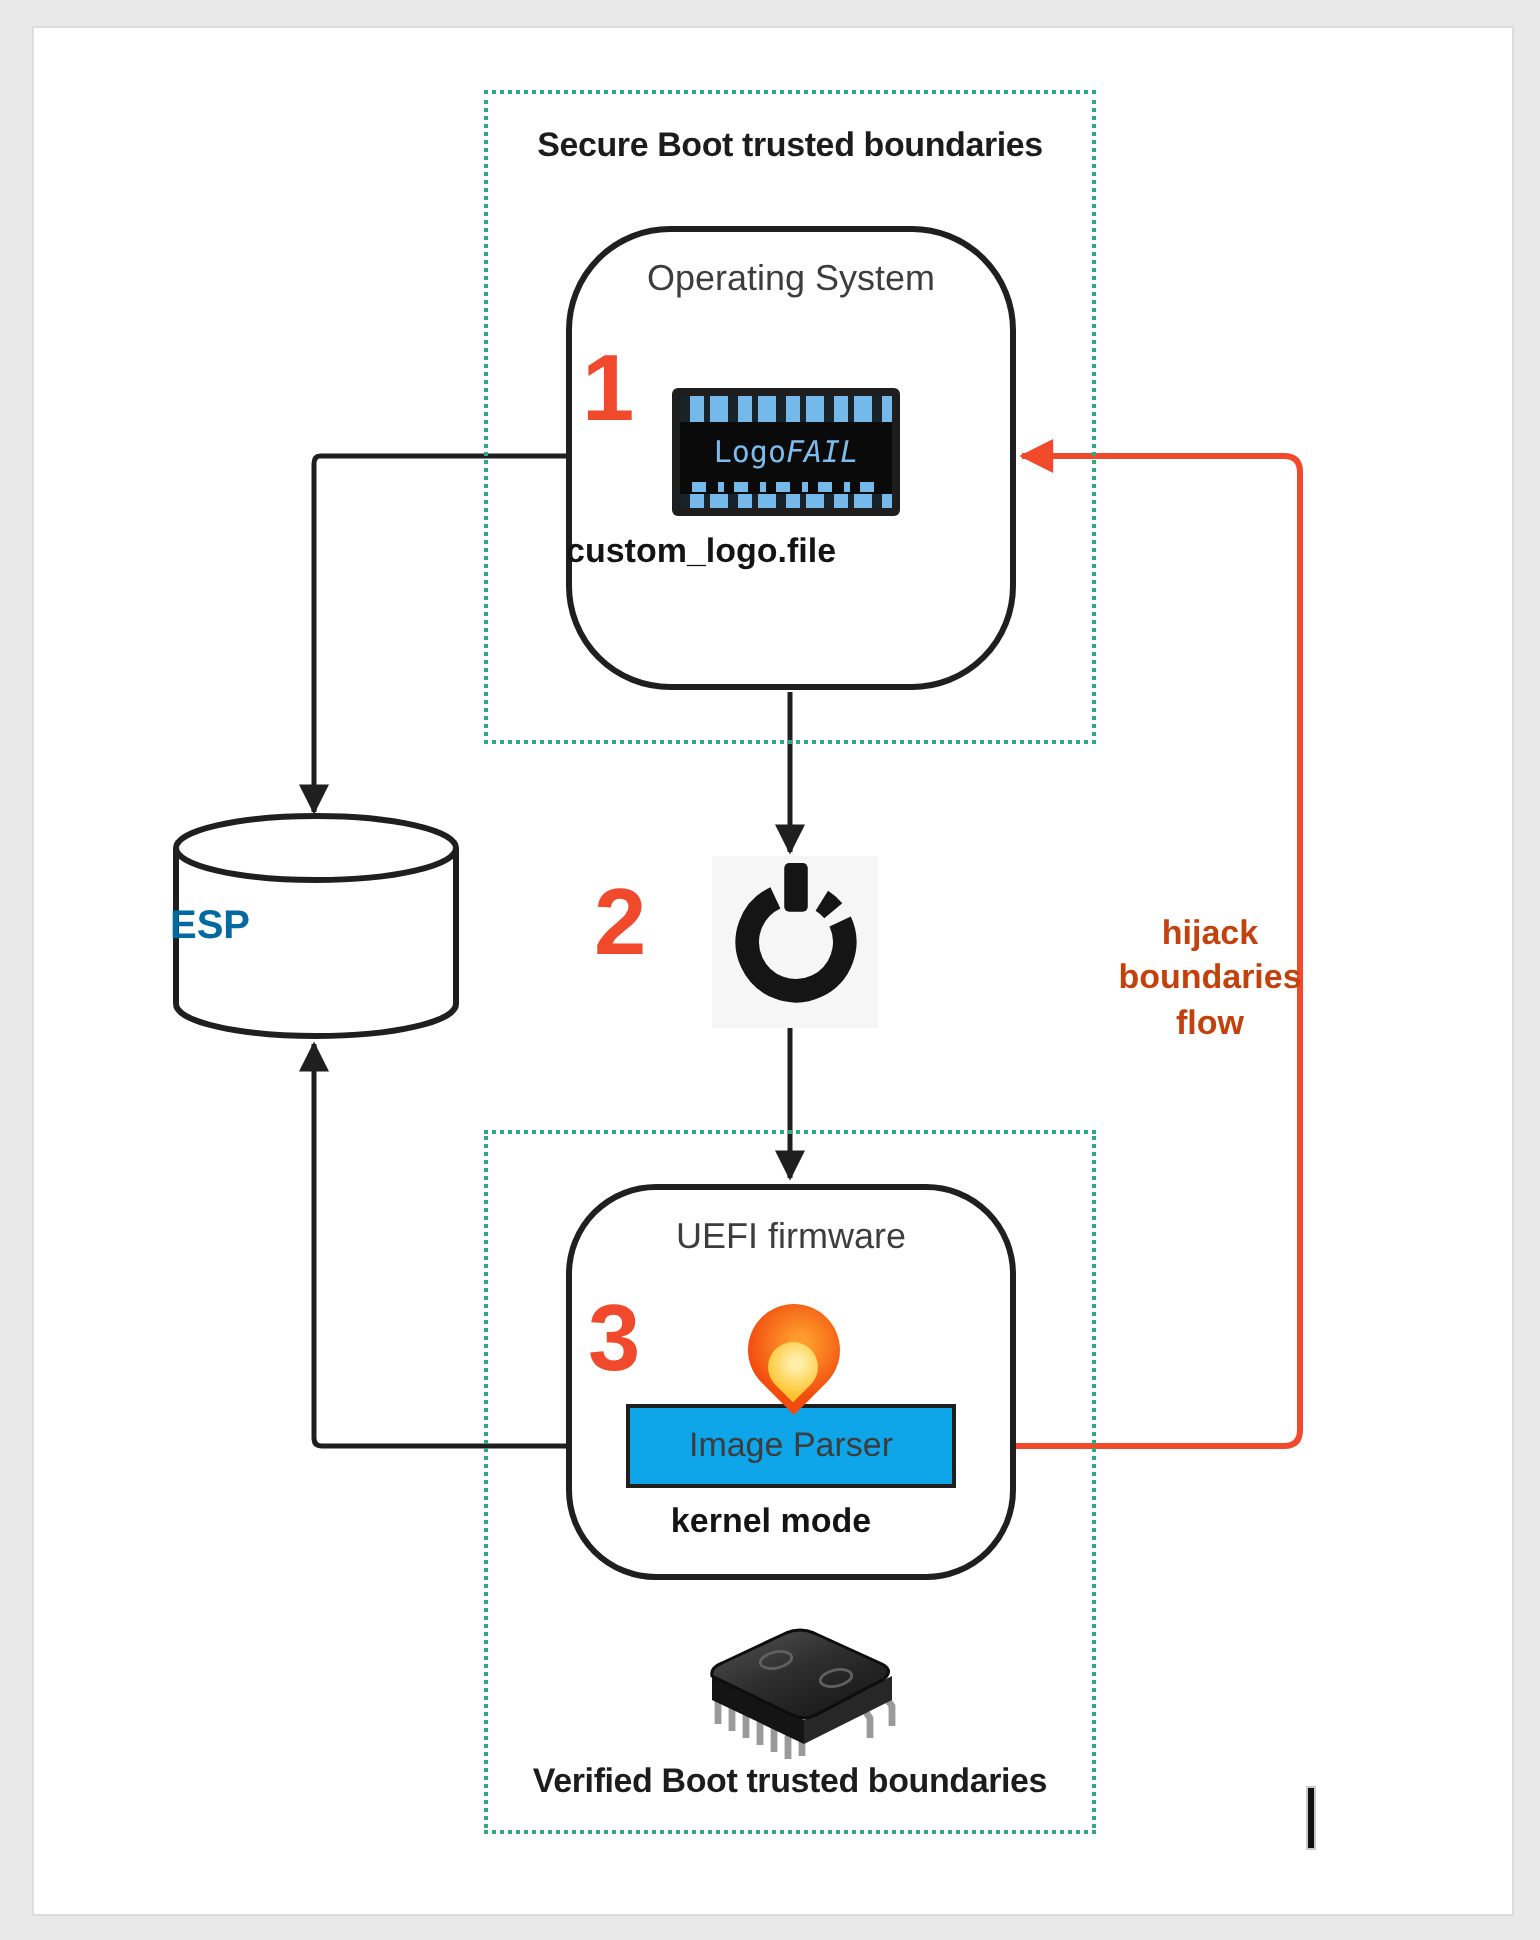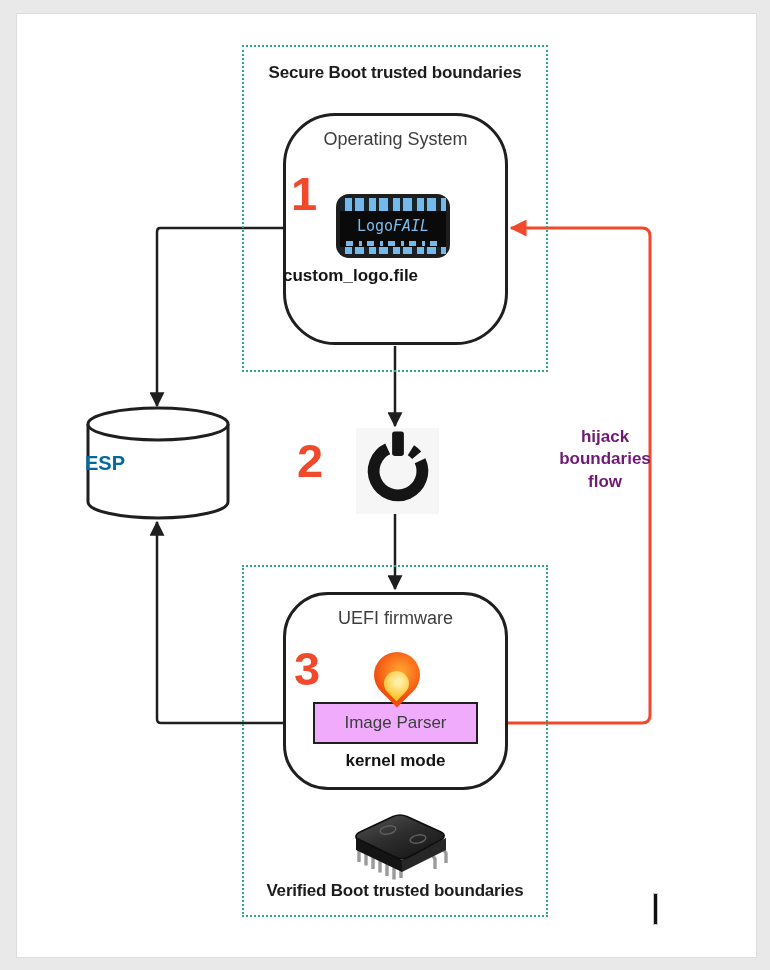--- a/index.html
+++ b/index.html
@@ -44,21 +44,21 @@
     position:absolute;font-size:47px;font-weight:bold;color:#f1492c;line-height:1;
     font-family:"Liberation Sans", sans-serif;
   }
   .step-1{left:291px;top:170px;}
   .step-2{left:297px;top:437px;}
   .step-3{left:294px;top:645px;}
 
   
   .logo-thumb{
     position:absolute;left:336px;top:194px;width:114px;height:64px;
-    background:#1e1e1e;border-radius:13px;box-sizing:border-box;padding:4px;
+    background:#1e1e1e;border-radius:3px;box-sizing:border-box;padding:4px;
     display:flex;flex-direction:column;z-index:3;
   }
   .logo-inner{flex:1;background:#0a0a0a;display:flex;flex-direction:column;}
   .glitch-band{
     background-color:#74b9ea;
     background-image:repeating-linear-gradient(90deg,
       rgba(8,8,8,0.85) 0 5px, transparent 5px 12px,
       rgba(8,8,8,0.85) 12px 15px, transparent 15px 24px);
   }
   .glitch-top{height:13px;}
@@ -98,34 +98,34 @@
     border-radius:0 50% 50% 50%;transform:rotate(-135deg);
   }
   .flame-inner{
     position:absolute;left:12px;top:27px;width:25px;height:25px;
     background:radial-gradient(circle at 50% 60%, #ffeea6 15%, #ffc531 80%);
     border-radius:0 50% 50% 50%;transform:rotate(-135deg);
   }
 
   .parser-box{
     position:absolute;left:313px;top:702px;width:165px;height:42px;
-    background:#f0abfc;border:2.5px solid #1f1f1f;box-sizing:border-box;
+    background:#0ea5e9;border:2.5px solid #1f1f1f;box-sizing:border-box;
     display:flex;align-items:center;justify-content:center;z-index:2;
     font-size:17px;color:#3d3d3d;
   }
   .kernel-label{
-    position:absolute;left:283px;top:751px;width:225px;text-align:center;
+    position:absolute;left:273px;top:751px;width:225px;text-align:center;
     font-weight:bold;font-size:17px;color:#141414;
   }
 
   .chip-wrap{position:absolute;left:338px;top:804px;width:130px;height:78px;}
 
   .hijack-label{
-    position:absolute;left:558px;top:426px;width:94px;text-align:center;
-    font-weight:bold;font-size:17px;color:#701a75;line-height:1.32;
+    position:absolute;left:558px;top:456px;width:94px;text-align:center;
+    font-weight:bold;font-size:17px;color:#c2410c;line-height:1.32;
   }
 
   .text-cursor{
     position:absolute;left:653px;top:893px;width:5px;height:32px;
     background:#111;border:1px solid #c9c9c9;box-sizing:border-box;
   }
 
   svg{display:block;}
   .connectors{position:absolute;left:0;top:0;pointer-events:none;}
 </style>

